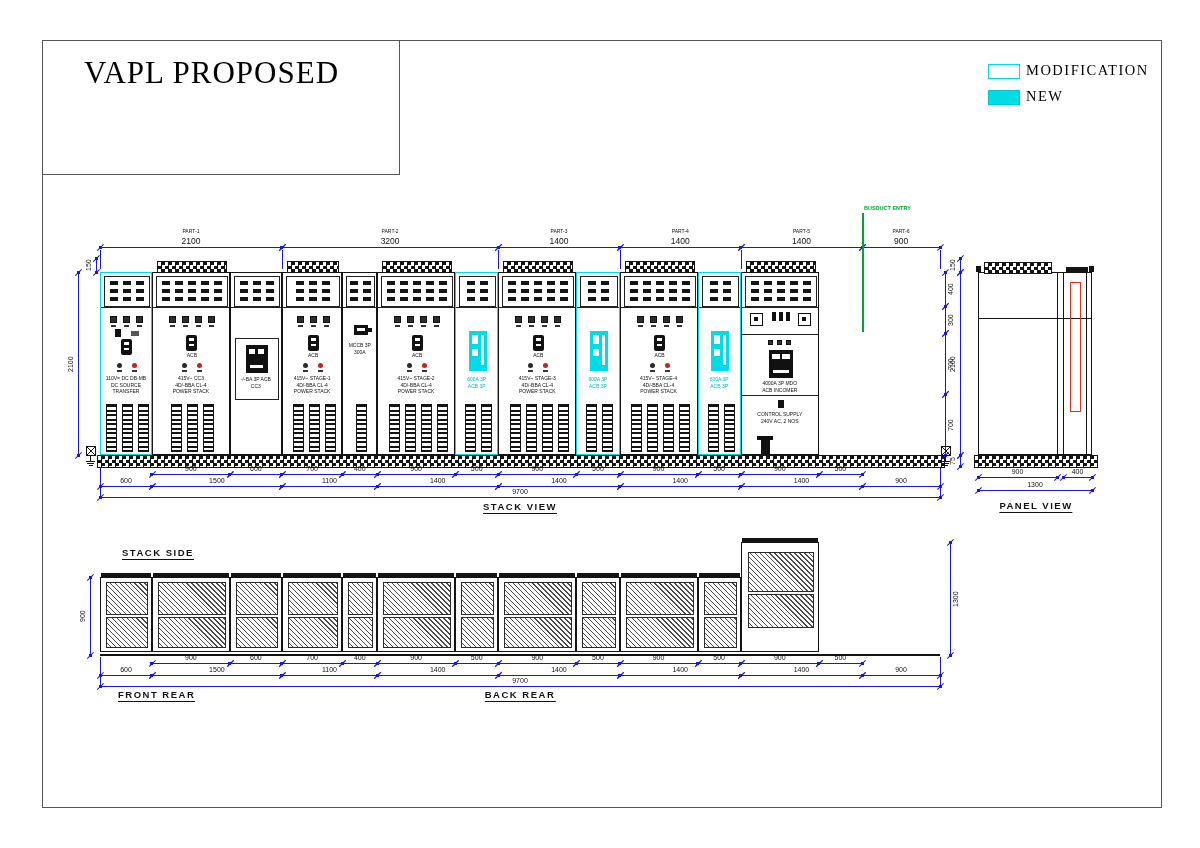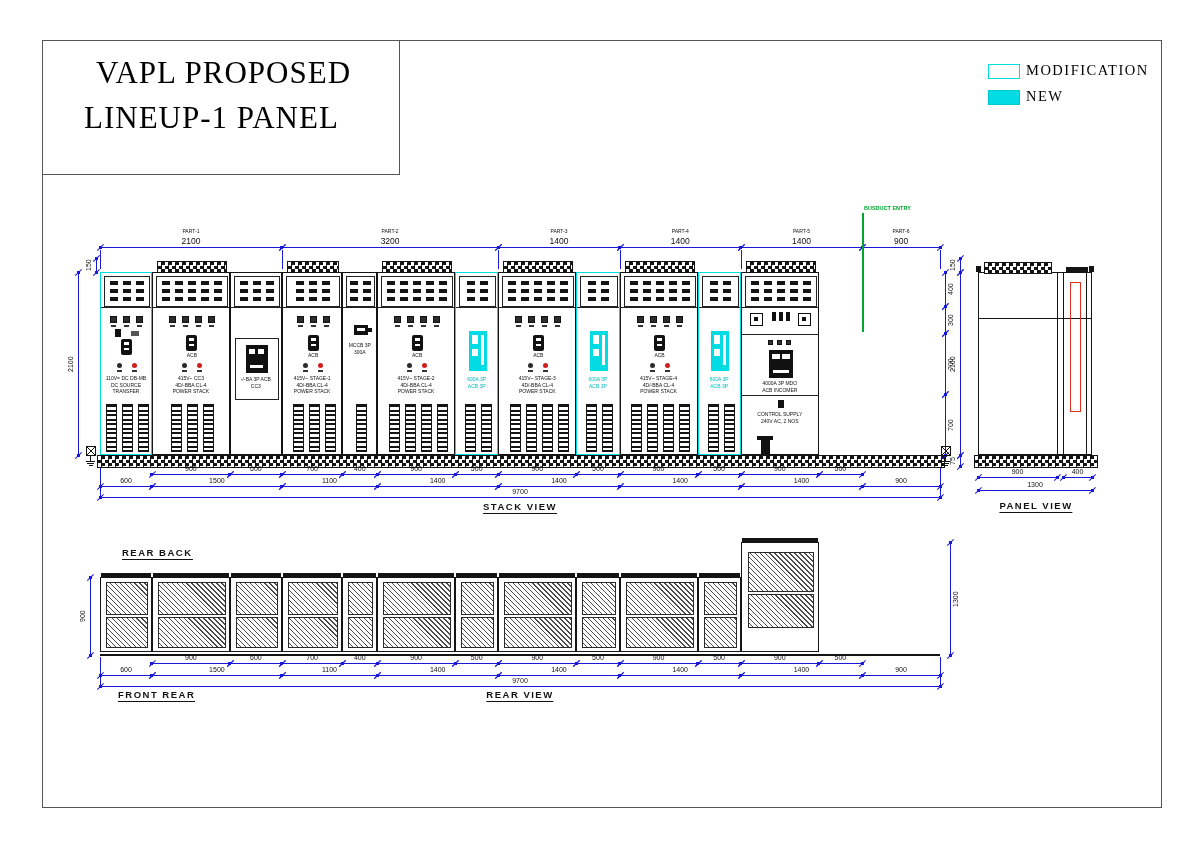--- a/index.html
+++ b/index.html
@@ -2,21 +2,21 @@
 <html><head>
 <meta charset="utf-8">
 <style>
   html,body{margin:0;padding:0;background:#fff;}
   #canvas{position:relative;width:1200px;height:848px;background:#ffffff;overflow:hidden;
           font-family:"Liberation Sans",sans-serif;color:#111;}
   .abs{position:absolute;}
   #border-frame{left:42px;top:40px;width:1118px;height:766px;border:1.5px solid #555;}
   #title-box{left:42px;top:40px;width:356px;height:133px;border:1.5px solid #555;background:#fff;}
   .title-line{font-family:"Liberation Serif",serif;font-size:31px;letter-spacing:1px;color:#000;white-space:nowrap;}
-  #title-line1{left:96px;top:55px;}
+  #title-line1{left:84px;top:55px;}
   #title-line2{left:84px;top:100px;}
   .legend-label{font-family:"Liberation Serif",serif;font-size:14.5px;letter-spacing:1.5px;color:#000;white-space:nowrap;}
   .legend-swatch{width:30px;height:13px;}
   #legend-swatch-modification{left:988px;top:64px;border:1.6px solid #00dbe4;background:#fff;}
   #legend-label-modification{left:1026px;top:62px;}
   #legend-swatch-new{left:988px;top:90px;background:#00dbe4;border:1px solid #00c9d2;}
   #legend-label-new{left:1026px;top:88px;}
   .view-label{font-weight:bold;font-size:9.5px;letter-spacing:1.5px;border-bottom:1.2px solid #111;
               padding-bottom:1px;white-space:nowrap;color:#111;}
   #front-view-label{left:520px;top:501px;transform:translateX(-50%);}
@@ -30,21 +30,20 @@
   .lvcol{background:repeating-linear-gradient(180deg,#141414 0 2px,#fff 2px 4.5px);border:1px solid #141414;}
 </style>
 </head>
 <body>
 
 <div id="canvas">
   <div class="abs" id="border-frame"></div>
 
   <div class="abs" id="title-box"></div>
   <div class="abs title-line" id="title-line1">VAPL PROPOSED</div>
-  <div class="abs title-line" id="title-line2">LINEUP-1  PANEL</div>
 
   <div class="abs legend-swatch" id="legend-swatch-modification"></div>
   <div class="abs legend-label" id="legend-label-modification">MODIFICATION</div>
   <div class="abs legend-swatch" id="legend-swatch-new"></div>
   <div class="abs legend-label" id="legend-label-new">NEW</div>
 
   <div class="abs" id="busduct-label">BUSDUCT ENTRY</div>
 
   <div class="abs" id="drawing" style="left:0;top:0;width:1200px;height:848px;">
       <div class="checker abs" style="position: absolute; left: 156.959px; top: 261px; width: 67.9381px; height: 10px;"></div>
@@ -916,16 +915,16 @@
       <div style="position: absolute; left: 936px; top: 685.5px; width: 9px; height: 1.2px; background: rgb(24, 24, 216); transform: rotate(-45deg);"></div>
       <div style="position: absolute; left: 98.5px; top: 684.5px; width: 3px; height: 3px; background: rgb(24, 24, 216);"></div>
       <div style="position: absolute; left: 938.5px; top: 684.5px; width: 3px; height: 3px; background: rgb(24, 24, 216);"></div>
       <div style="position: absolute; left: 490px; top: 677px; width: 60px; font-size: 7px; line-height: 8.26px; text-align: center; color: rgb(16, 16, 16); white-space: nowrap;">9700</div>
       <div style="position: absolute; left: 100px; top: 657px; width: 1px; height: 31px; background: rgb(24, 24, 216);"></div>
       <div style="position: absolute; left: 940px; top: 657px; width: 1px; height: 31px; background: rgb(24, 24, 216);"></div>
     </div>
 
   <div class="abs view-label" id="front-view-label">STACK VIEW</div>
   <div class="abs view-label" id="side-view-label">PANEL VIEW</div>
-  <div class="abs view-label" id="rear-side-label">REAR BACK</div>
+  <div class="abs view-label" id="rear-side-label">STACK SIDE</div>
   <div class="abs view-label" id="front-side-label">FRONT REAR</div>
-  <div class="abs view-label" id="back-view-label">REAR VIEW</div>
+  <div class="abs view-label" id="back-view-label">BACK REAR</div>
 </div>
 
 </body></html>

